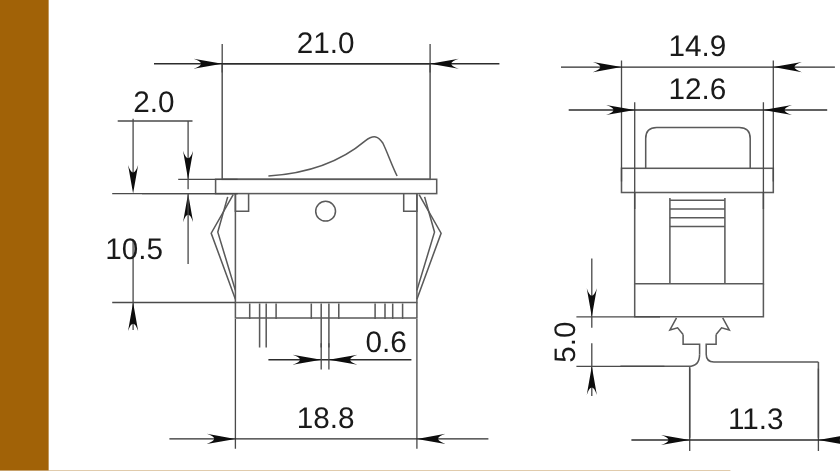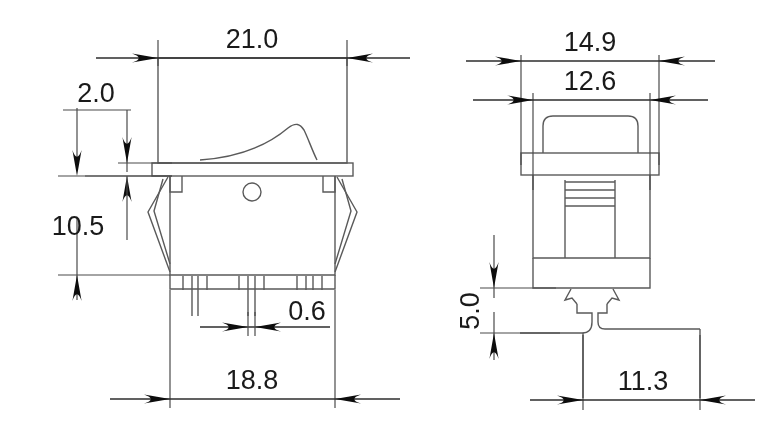--- a/index.html
+++ b/index.html
@@ -12,20 +12,21 @@
     width: 764px;
     height: 428px;
     overflow: hidden;
     font-family: "Liberation Sans", sans-serif;
   }
   #drawing-root {
     position: relative;
     width: 620px;
     height: 428px;
     background: #a16207;
+    padding-left: 44px;
   }
   svg#drawing-canvas {
     display: block;
     width: 764px;
     height: 428px;
   }
   .dim-text {
     font-family: "Liberation Sans", sans-serif;
     font-size: 27px;
     fill: #1a1a1a;

